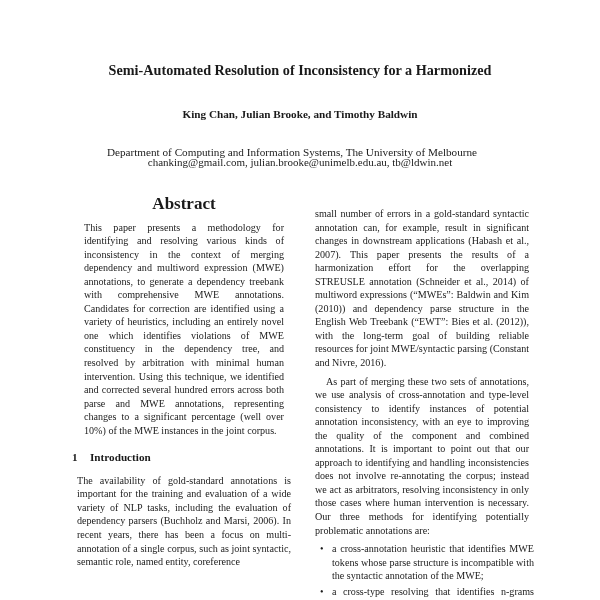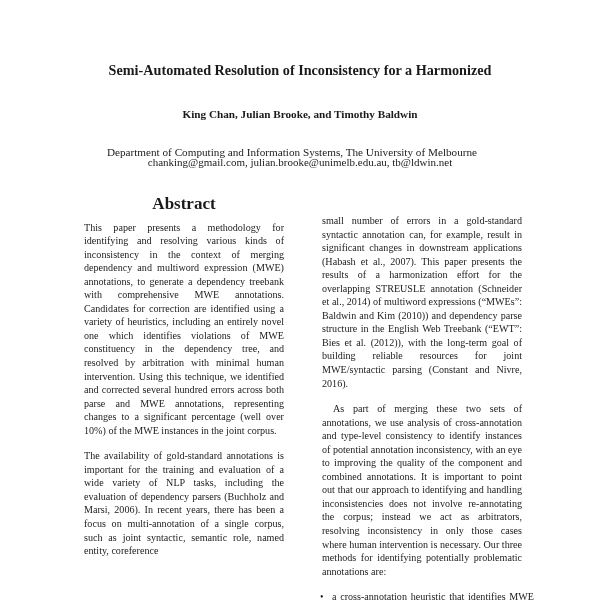--- a/index.html
+++ b/index.html
@@ -8,39 +8,42 @@
   .authors { position: absolute; top: 108px; left: 0; width: 600px; text-align: center; font-weight: bold; font-size: 11.2px; }
   .affil { position: absolute; top: 132px; left: 0; width: 584px; text-align: center; font-size: 11.2px; margin-top: 14px; }
   .emails { position: absolute; top: 156px; left: 0; width: 600px; text-align: center; font-family: Liberation Serif, serif; font-size: 11px; }
   .col { position: absolute; font-size: 10.1px; line-height: 13.55px; text-align: justify; }
   .col-left { left: 72px; width: 224px; top: 197px; }
   .col-right { left: 310px; width: 224px; top: 202px; }
   .abs-head { text-align: center; font-weight: bold; font-size: 17px; margin: 0 0 10px 0; }
   .abs-body { margin: 9px 12px; hyphens: auto; }
   .sec-head { font-weight: bold; font-size: 11.2px; margin: 14px 0 9px 0; }
   .sec-head .num { display: inline-block; width: 18px; }
-  p { margin: 12px; }
+  p { margin: 5px; }
   .indent { text-indent: 11px; margin-top: 5px; }
   ul { margin: 3px 0 0 0; padding: 0 0 0 22px; list-style: none; }
   li { position: relative; margin-bottom: 2px; }
   li .bullet { position: absolute; left: -12px; top: 0; }
 </style>
 </head>
 <body>
 
 <div class="title">
   <div>Semi-Automated Resolution of Inconsistency for a Harmonized</div>
 </div>
 <div class="authors">King Chan, Julian Brooke, and Timothy Baldwin</div>
 <div class="affil">Department of Computing and Information Systems, The University of Melbourne</div>
 <div class="emails">chanking@gmail.com, julian.brooke@unimelb.edu.au, tb@ldwin.net</div>
 
 <div class="col col-left">
   <div class="abs-head">Abstract</div>
   <p class="abs-body">This paper presents a methodology for identifying and resolving various kinds of inconsistency in the context of merging dependency and multiword expression (MWE) annotations, to generate a dependency treebank with comprehensive MWE annotations. Candidates for correction are identified using a variety of heuristics, including an entirely novel one which identifies violations of MWE constituency in the dependency tree, and resolved by arbitration with minimal human intervention. Using this technique, we identified and corrected several hundred errors across both parse and MWE annotations, representing changes to a significant percentage (well over 10%) of the MWE instances in the joint corpus.</p>
+  <div class="sec-head">
+    <span class="num">1</span><span>Introduction</span>
+  </div>
   <p>The availability of gold-standard annotations is important for the training and evaluation of a wide variety of NLP tasks, including the evaluation of dependency parsers (Buchholz and Marsi, 2006). In recent years, there has been a focus on multi-annotation of a single corpus, such as joint syntactic, semantic role, named entity, coreference</p>
 </div>
 
 <div class="col col-right">
   <p>small number of errors in a gold-standard syntactic annotation can, for example, result in significant changes in downstream applications (Habash et al., 2007). This paper presents the results of a harmonization effort for the overlapping STREUSLE annotation (Schneider et al., 2014) of multiword expressions (“MWEs”: Baldwin and Kim (2010)) and dependency parse structure in the English Web Treebank (“EWT”: Bies et al. (2012)), with the long-term goal of building reliable resources for joint MWE/syntactic parsing (Constant and Nivre, 2016).</p>
   <p class="indent">As part of merging these two sets of annotations, we use analysis of cross-annotation and type-level consistency to identify instances of potential annotation inconsistency, with an eye to improving the quality of the component and combined annotations. It is important to point out that our approach to identifying and handling inconsistencies does not involve re-annotating the corpus; instead we act as arbitrators, resolving inconsistency in only those cases where human intervention is necessary. Our three methods for identifying potentially problematic annotations are:</p>
   <ul>
     <li>
       <span class="bullet">•</span>
       <span>a cross-annotation heuristic that identifies MWE tokens whose parse structure is incompatible with the syntactic annotation of the MWE;</span>

